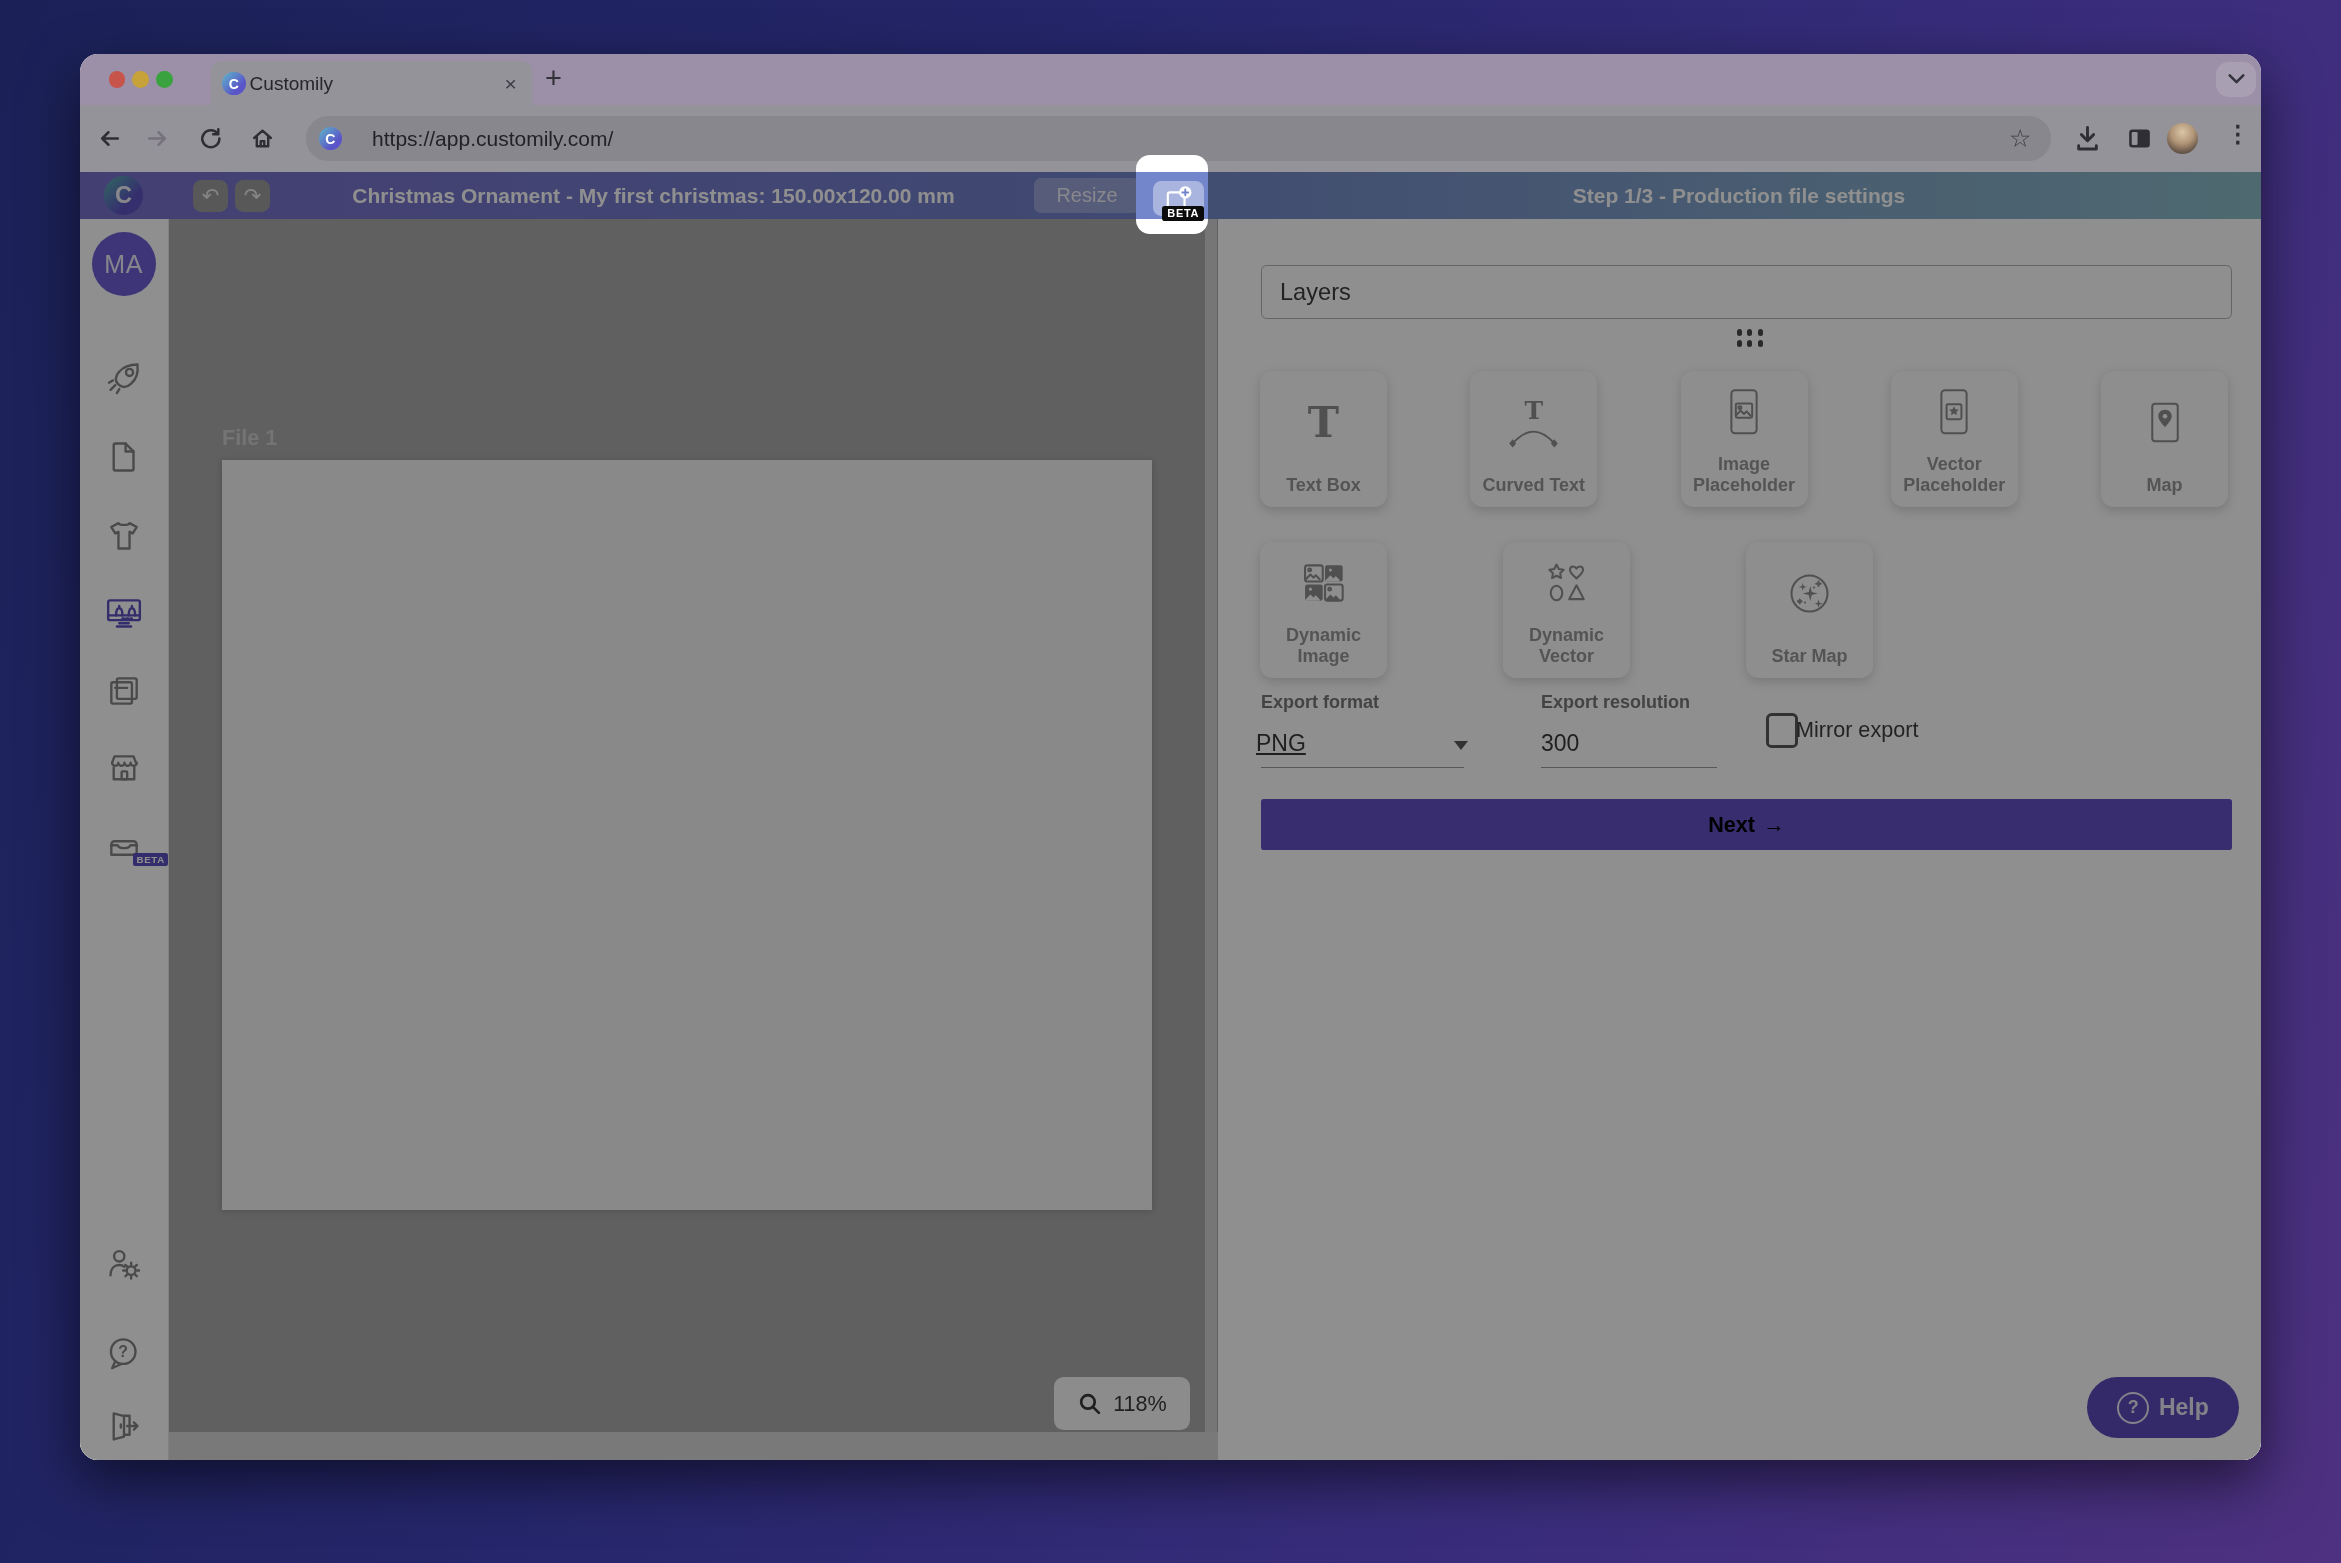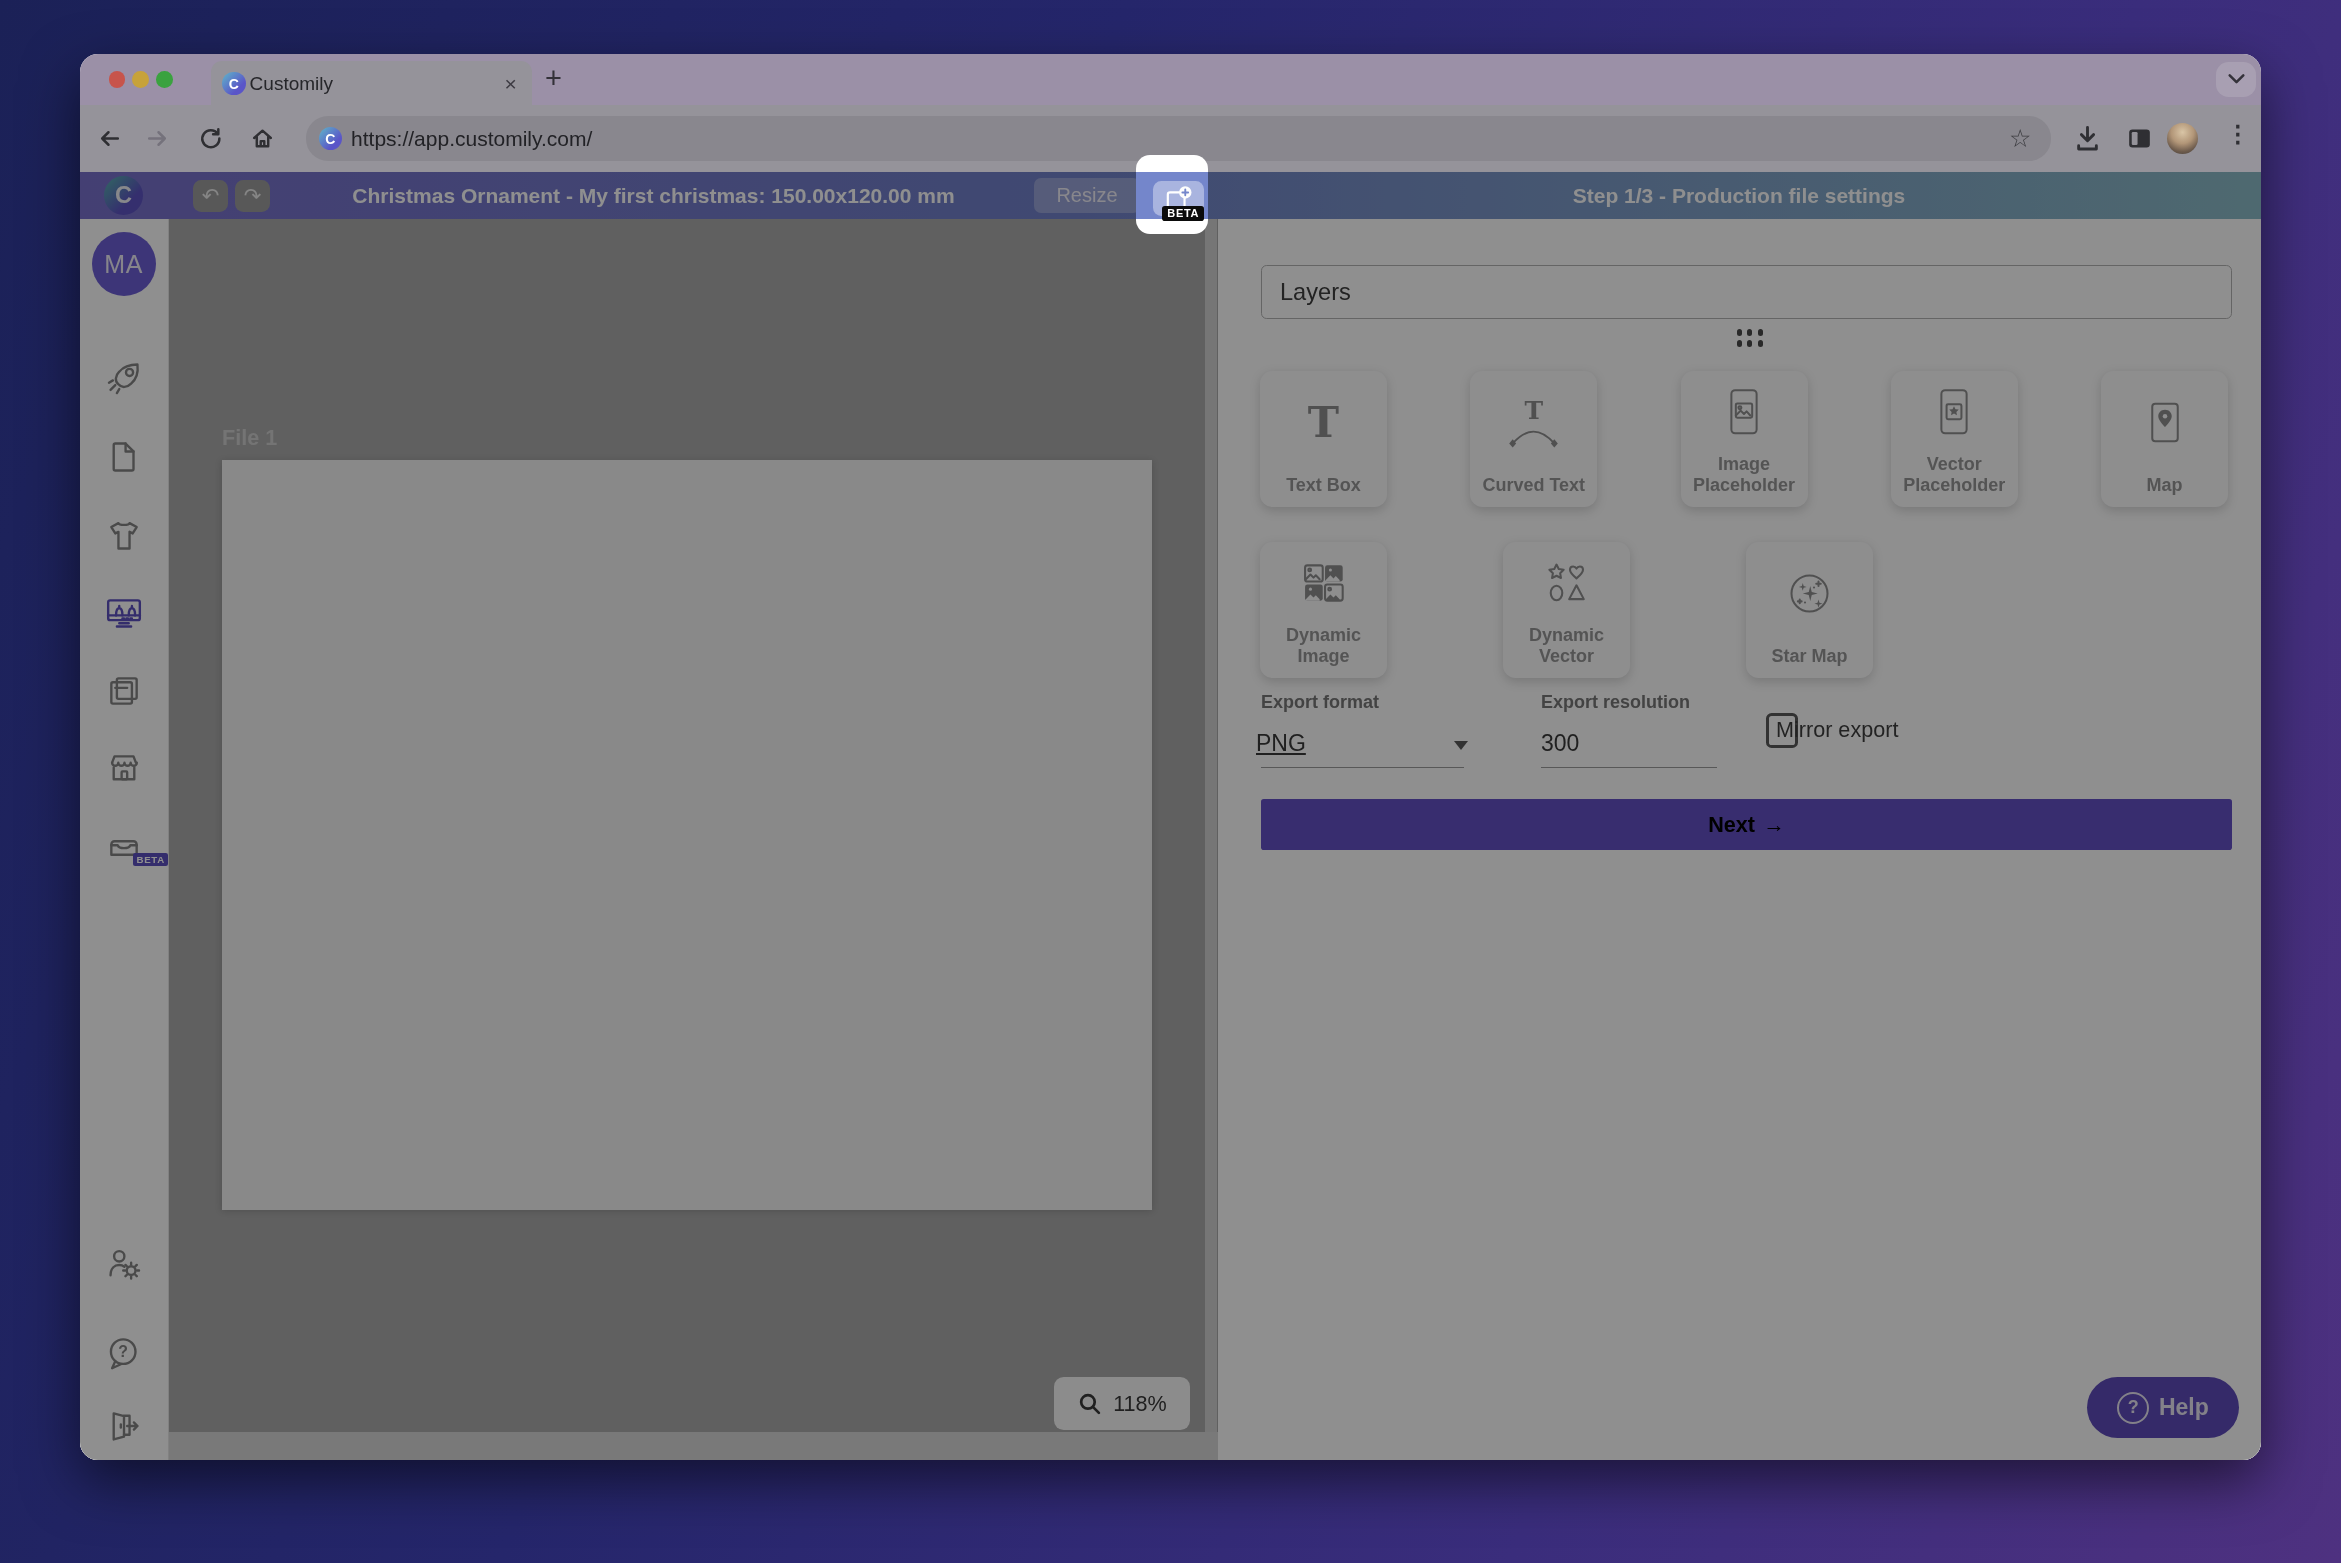--- a/index.html
+++ b/index.html
@@ -11,21 +11,21 @@
   .tab{position:absolute;left:131px;top:7px;width:321px;height:45px;background:#95939a;border-radius:11px 11px 0 0;display:flex;align-items:center;}
   .favicon{width:23.6px;height:23.6px;border-radius:50%;background:linear-gradient(135deg,#5fb7c9,#5a55c8 70%);color:#fff;display:flex;align-items:center;justify-content:center;font-size:14px;font-weight:bold;}
   .tab-title{margin-left:4px;font-size:19px;color:#26262a;flex:1;}
   .tab-close{font-size:21px;color:#3c3a42;margin-right:15.3px;line-height:1;}
   .newtab{position:absolute;left:465px;top:9.7px;font-size:29px;color:#333138;line-height:1;}
   .chevpill{position:absolute;left:2136px;top:8.3px;width:40px;height:35px;background:#a89fb2;border-radius:12.5px;display:flex;align-items:center;justify-content:center;}
   .toolbar{position:absolute;left:0;top:51px;width:100%;height:67px;background:#95939a;}
   .navic{position:absolute;top:21px;width:25px;height:25px;}
   .urlbar{position:absolute;left:226px;top:11px;width:1745px;height:45px;border-radius:22px;background:#89878e;display:flex;align-items:center;}
   .url-fav{margin-left:12.5px;width:23.6px;height:23.6px;}
-  .url-text{margin-left:9px;font-size:21px;color:#222226;flex:1;}
+  .url-text{margin-left:30px;font-size:21px;color:#222226;flex:1;}
   .url-star{font-size:25px;color:#3c3c40;margin-right:19.5px;}
   .tool-right{position:absolute;top:18px;}
   .avatar-photo{width:31px;height:31px;border-radius:50%;background:radial-gradient(circle at 50% 30%,#d9c5a6 0%,#b29678 42%,#6e5c4d 72%,#3f3a38 100%);}
   .menu-dots{font-size:23.6px;color:#2f2f33;font-weight:bold;}
   
   .app{position:absolute;left:0;top:118px;width:2181px;height:1288px;background:#fff;}
   .appbar{position:absolute;left:0;top:0;width:100%;height:47px;background:linear-gradient(90deg,#7a71ce 0%,#7282cb 45%,#7f9fc9 72%,#8cbcc8 100%);}
   .logo{position:absolute;left:24px;top:4.2px;width:39px;height:39px;border-radius:50%;background:linear-gradient(135deg,#57b8b0,#5f55c4 65%);display:flex;align-items:center;justify-content:center;color:#f2f2f8;font-size:23.6px;font-weight:bold;}
   .histbtn{position:absolute;top:7.6px;width:35px;height:32px;border-radius:8.3px;background:#9e9e9e;color:#ededed;font-size:21px;display:flex;align-items:center;justify-content:center;}
   .bar-title{position:absolute;left:88px;top:0;width:971px;height:47px;line-height:47px;text-align:center;color:#fff;font-size:21px;font-weight:bold;white-space:nowrap;}
@@ -60,21 +60,21 @@
   .card-label{font-size:18px;color:#979797;font-weight:bold;text-align:center;line-height:1.18;padding:0 5.6px 11px;}
   .pic{stroke:#8f8f8f;fill:none;stroke-width:2.7;stroke-linecap:round;stroke-linejoin:round;}
   .serifT{font-family:"DejaVu Serif","Liberation Serif",serif;font-size:42px;font-weight:bold;color:#8f8f8f;line-height:1;}
   .curved-wrap{display:flex;flex-direction:column;align-items:center;gap:1.4px;}
   .serifT-sm{font-family:"DejaVu Serif","Liberation Serif",serif;font-size:25px;font-weight:bold;color:#8f8f8f;line-height:1;}
   .exp-label{position:absolute;top:473px;font-size:18px;font-weight:bold;color:#787878;}
   .exp-value{position:absolute;top:511px;font-size:23px;color:#3a3a3a;}
   .underline{position:absolute;top:548px;height:1.4px;background:#9e9e9e;}
   .dd-arrow{position:absolute;left:236px;top:522px;width:0;height:0;border-left:7.6px solid transparent;border-right:7.6px solid transparent;border-top:9.7px solid #5a5a5a;}
   .cb{position:absolute;left:548px;top:494px;width:26.4px;height:29px;border:3.5px solid #5a5a5a;border-radius:5.6px;background:transparent;}
-  .cb-label{position:absolute;left:558px;top:498px;font-size:21.6px;color:#3f3f3f;}
+  .cb-label{position:absolute;left:578px;top:498px;font-size:21.6px;color:#3f3f3f;}
   .next-btn{position:absolute;left:43px;top:580px;width:971px;height:51px;background:#6450c6;border-radius:2.8px;color:#000000;font-size:21.6px;font-weight:bold;display:flex;align-items:center;justify-content:center;gap:8.3px;}
   .help-btn{position:absolute;left:869px;top:1158px;width:152px;height:61px;border-radius:31px;background:#5f4cbb;display:flex;align-items:center;justify-content:center;gap:9.7px;color:#e9e6f4;font-size:23px;font-weight:bold;}
   .help-q{width:28px;height:28px;border:2.1px solid #e9e6f4;border-radius:50%;display:flex;align-items:center;justify-content:center;font-size:18px;font-weight:bold;}
   
   .dim{position:absolute;left:0;top:118px;width:2181px;height:1288px;background:rgba(0,0,0,.44);z-index:40;}
   .spotlight{position:absolute;left:1056px;top:101px;width:72px;height:79px;background:#fff;border-radius:14px;z-index:50;overflow:hidden;}
   .spot-band{position:absolute;left:0;top:17.4px;width:100%;height:47px;background:#7486cb;}
   .beta-btn{position:absolute;left:16.7px;top:26.4px;width:51px;height:35px;border-radius:8.3px;background:rgba(255,255,255,.38);display:flex;align-items:center;justify-content:center;}
   .beta-badge{position:absolute;left:26.4px;top:51px;background:#0b0b0b;color:#fff;font-size:11px;font-weight:bold;letter-spacing:0.7px;padding:1.4px 4.9px;border-radius:2.8px;}
 </style>

